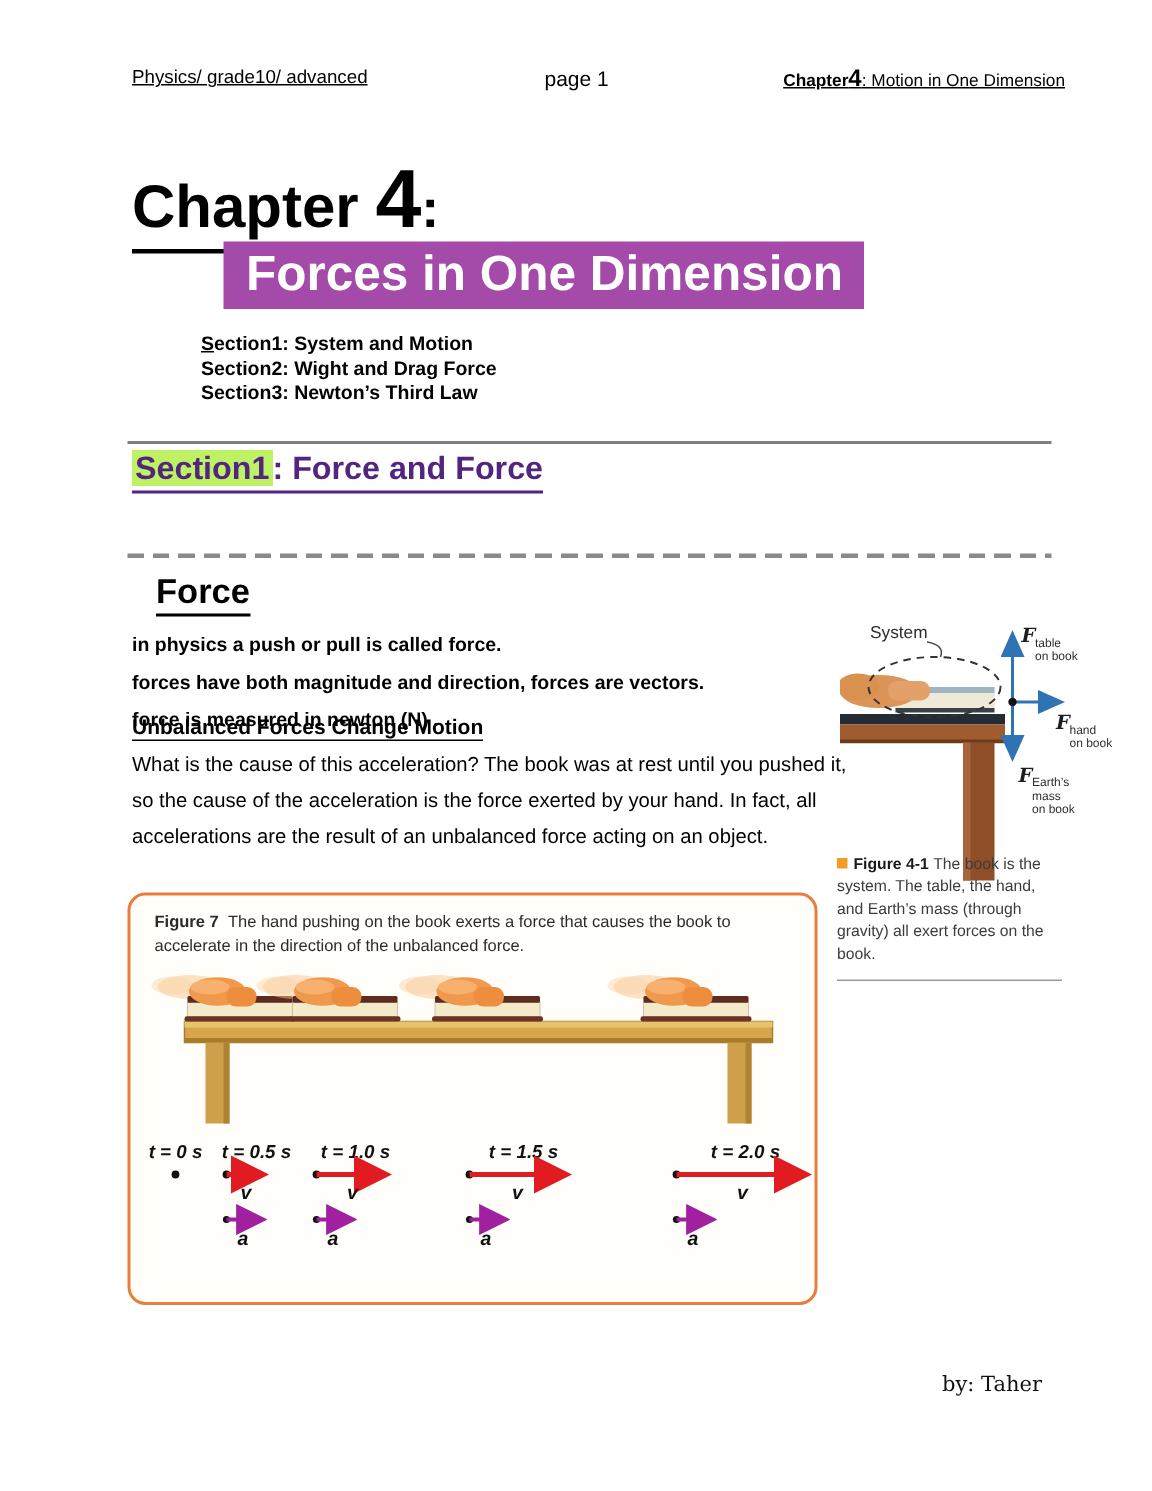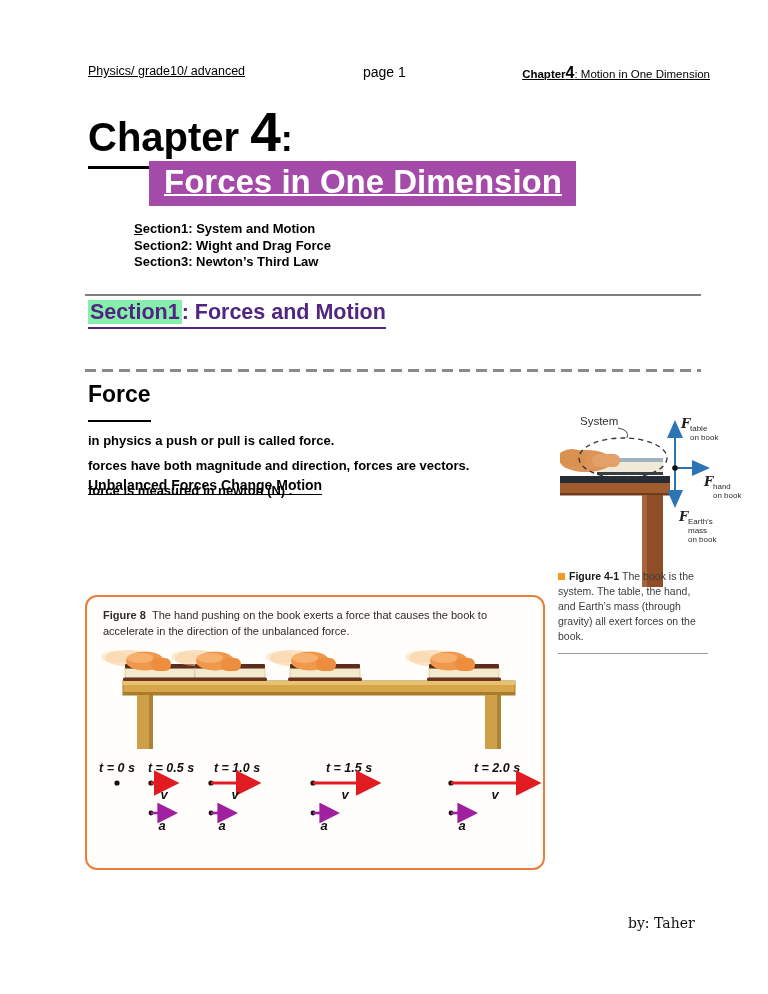--- a/index.html
+++ b/index.html
@@ -1,51 +1,51 @@
 <!DOCTYPE html>
 <html><head>
 <meta charset="utf-8">
 <style>
   html,body{margin:0;padding:0;background:#ffffff;}
   .page{position:relative;width:768px;height:994px;background:#fff;overflow:hidden;
         font-family:"Liberation Sans",sans-serif;color:#000;}
 
   
-  .hdr{position:absolute;top:44px;left:88px;width:612px;display:flex;align-items:baseline;margin-top:20px;}
+  .hdr{position:absolute;top:44px;left:88px;width:612px;display:flex;align-items:baseline;}
   .hdr-left{font-size:12.5px;text-decoration:underline;}
   .hdr-center{font-size:14px;position:absolute;left:275px;}
   .hdr-right{position:absolute;right:-10px;font-size:11.5px;}
   .hdr-right .u{text-decoration:underline;}
   .hdr-right b.num{font-size:16px;}
 
   
   .title{position:absolute;top:100px;left:88px;}
   .title-inner{display:inline-block;border-bottom:3px solid #000;padding-bottom:2px;}
   .title .word{font-size:40px;font-weight:bold;}
   .title .num{font-size:55px;font-weight:bold;}
   .title .colon{font-size:36px;font-weight:bold;}
 
   .banner{position:absolute;top:161px;left:149px;background:#A44AA8;color:#fff;
           font-size:33px;font-weight:bold;padding:2px 14px 5px 15px;}
-  .banner span{text-decoration:underline;text-decoration-thickness:2px;}
+  .banner span{text-decoration-thickness:2px;}
 
   
   .toc{position:absolute;top:221px;left:134px;font-size:13px;font-weight:bold;line-height:16.5px;}
   .toc .letter{text-decoration:underline;}
 
   .rule-solid{position:absolute;top:294px;left:85px;width:616px;height:2px;background:#7f7f7f;}
   .rule-dashed{position:absolute;top:369px;left:85px;width:616px;height:3px;
     background:repeating-linear-gradient(90deg,#8a8a8a 0 11px,transparent 11px 17px);}
 
   .sec1{position:absolute;top:300px;left:88px;font-size:21.5px;font-weight:bold;color:#522580;}
   .sec1-inner{display:inline-block;border-bottom:2px solid #522580;padding-bottom:2px;}
-  .sec1 .hl{background:#86efac;padding:0 2px;}
+  .sec1 .hl{background:#bef264;padding:0 2px;}
 
   .force{position:absolute;top:381px;left:88px;width:470px;}
-  .force h2{margin:0 0 6px 0;font-size:23px;display:inline-block;border-bottom:2px solid #000;padding-bottom:12px;}
+  .force h2{margin:0 0 6px 16px;font-size:23px;display:inline-block;border-bottom:2px solid #000;padding-bottom:1px;}
   .force .bline{font-size:13px;font-weight:bold;line-height:25px;}
 
   .unbal{position:absolute;top:476px;left:88px;width:482px;}
   .unbal h3{margin:0 0 4px 0;font-size:14px;display:inline-block;border-bottom:1.5px solid #000;padding-bottom:1px;}
   .unbal .t{font-size:13.5px;line-height:24px;}
 
   
   .fig41-art{position:absolute;top:400px;left:560px;width:205px;height:196px;}
   .fig41-cap{position:absolute;top:569px;left:558px;width:150px;font-size:10.5px;line-height:15px;
              color:#3c3c3c;border-bottom:1px solid #9a9a9a;padding-bottom:9px;}
@@ -88,34 +88,35 @@
 
   <div class="toc">
     <div><span class="letter">S</span><span>ection1: System and Motion</span></div>
     <div>Section2: Wight and Drag Force</div>
     <div>Section3: Newton’s Third Law</div>
   </div>
 
   <div class="rule-solid"></div>
 
   <div class="sec1">
-    <span class="sec1-inner"><span class="hl">Section1</span><span>: Forces and Motion</span></span>
+    <span class="sec1-inner"><span class="hl">Section1</span><span>: Force and Force</span></span>
   </div>
 
   <div class="rule-dashed"></div>
 
   <div class="force">
     <h2>Force</h2>
     <div class="bline">in physics a push or pull is called force.</div>
     <div class="bline">forces have both magnitude and direction, forces are vectors.</div>
     <div class="bline">force is measured in newton (N) .</div>
   </div>
 
   <div class="unbal">
     <h3>Unbalanced Forces Change Motion</h3>
+    <div class="t">What is the cause of this acceleration? The book was at rest until you pushed it, so the cause of the acceleration is the force exerted by your hand. In fact, all accelerations are the result of an unbalanced force acting on an object.</div>
   </div>
 
   <svg class="fig41-art" viewBox="0 0 205 196" width="205" height="196">
     <defs>
       <marker id="mb" markerWidth="9" markerHeight="8" refX="7" refY="4" orient="auto">
         <polygon points="0,0 9,4 0,8" fill="#2E74B5"></polygon>
       </marker>
     </defs>
 
     <g>
@@ -156,21 +157,21 @@
     <text class="fsub" x="128" y="133">mass</text>
     <text class="fsub" x="128" y="142">on book</text>
   </svg>
 
   <div class="fig41-cap">
     <span class="bullet"></span><b>Figure 4-1</b>&nbsp;<span>The book is the system. The table, the hand, and Earth’s mass (through gravity) all exert forces on the book.</span>
   </div>
 
   <div class="fig1">
     <div class="fig1-cap">
-      <b>Figure 8</b>&nbsp;&nbsp;<span>The hand pushing on the book exerts a force that causes the book to accelerate in the direction of the unbalanced force.</span>
+      <b>Figure 7</b>&nbsp;&nbsp;<span>The hand pushing on the book exerts a force that causes the book to accelerate in the direction of the unbalanced force.</span>
     </div>
     <svg viewBox="0 0 456 220" width="456" height="220">
       <defs>
         <marker id="mr" markerWidth="8" markerHeight="8" refX="6" refY="4" orient="auto">
           <polygon points="0,0 8,4 0,8" fill="#E11B22"></polygon>
         </marker>
         <marker id="mp" markerWidth="8" markerHeight="8" refX="6" refY="4" orient="auto">
           <polygon points="0,0 8,4 0,8" fill="#A020A0"></polygon>
         </marker>
         <g id="bookhand">

